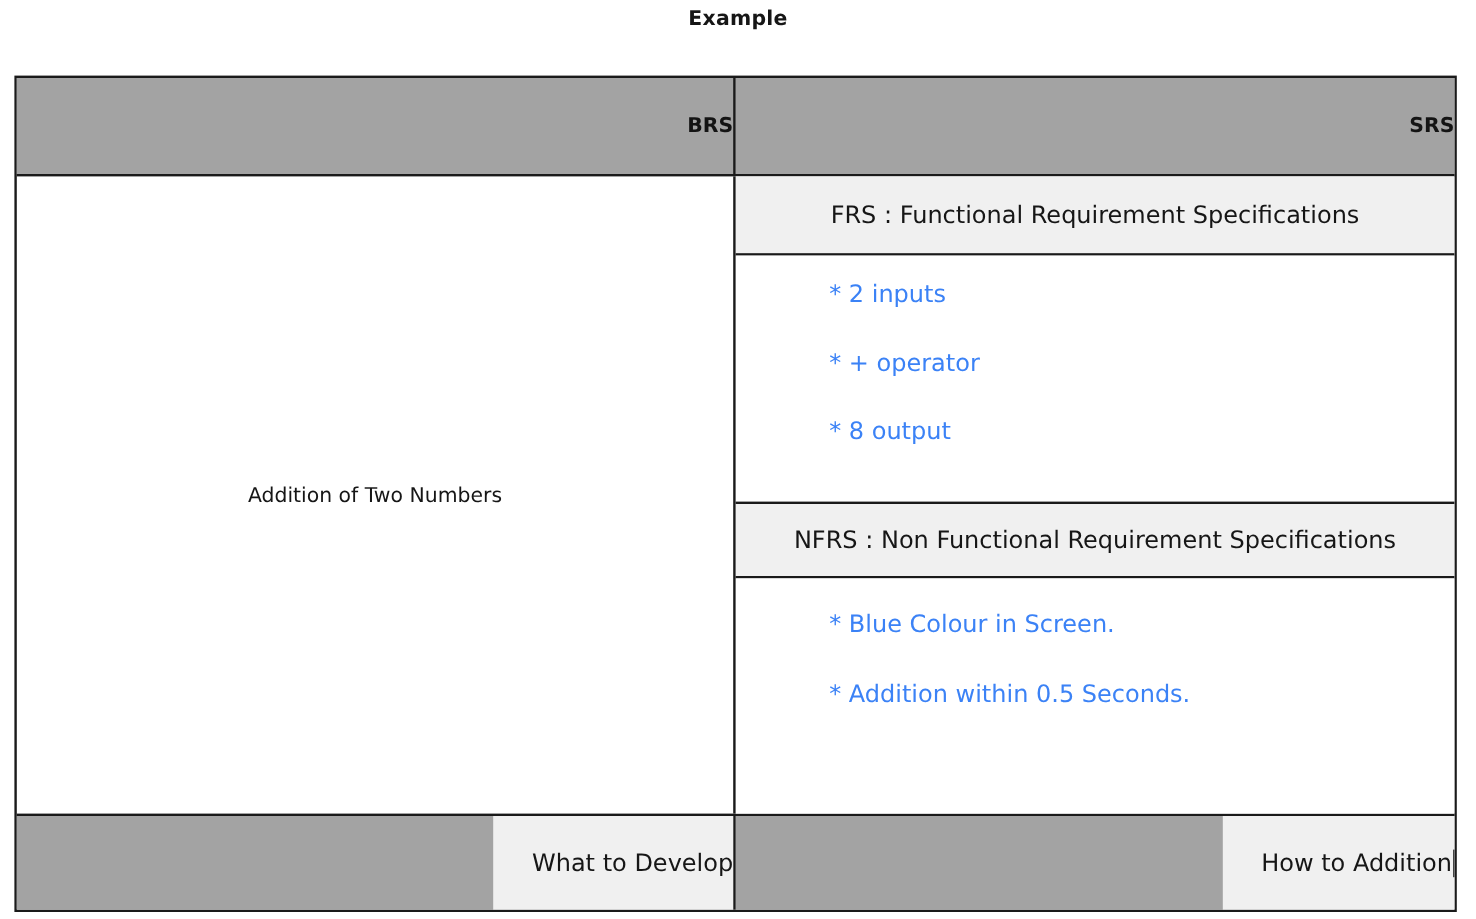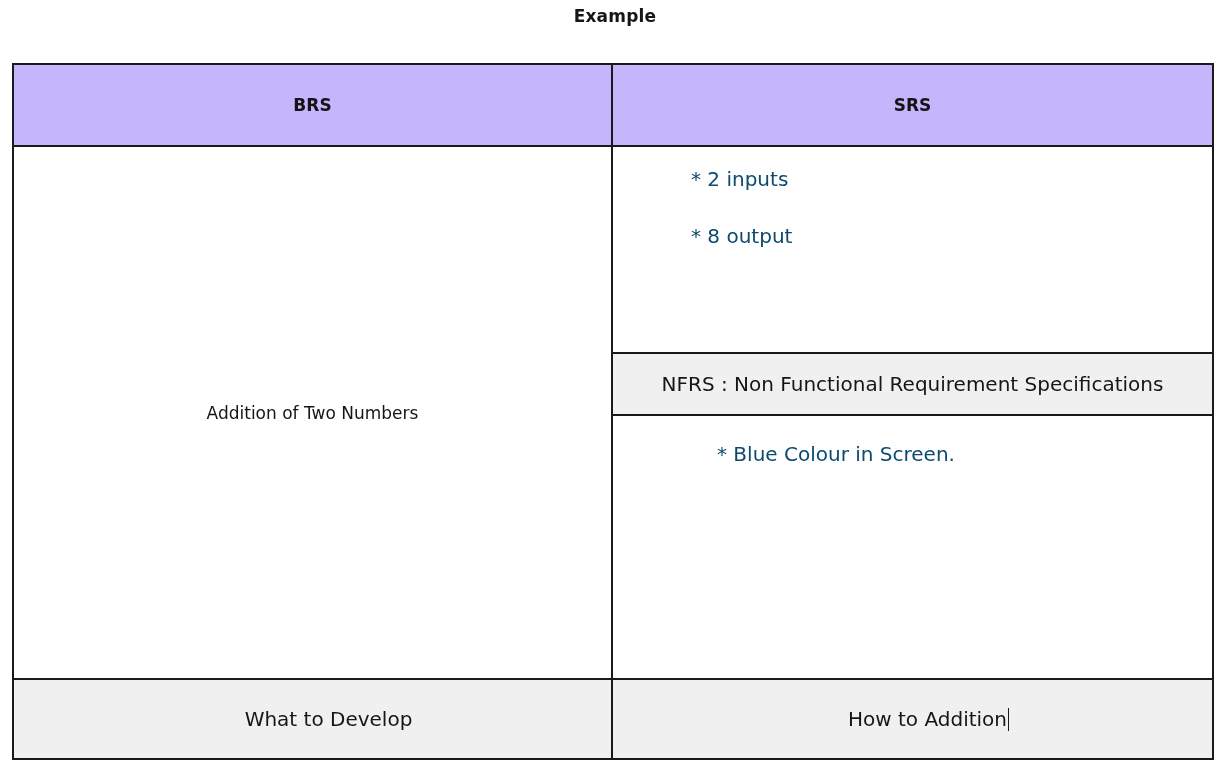--- a/index.html
+++ b/index.html
@@ -70,21 +70,21 @@
     position: relative;
   }
   .col-right {
     flex: 1 1 auto;
     box-sizing: border-box;
     display: flex;
     flex-direction: column;
     min-width: 0;
   }
 
-  .shaded { background: #c4b5fd; }
+  .shaded { background: #a3a3a3; align-items: flex-end; }
 
   .head-cell {
     display: flex;
     align-items: center;
     justify-content: center;
     font-size: 17px;
     font-weight: bold;
     color: #141414;
     height: 100%;
     box-sizing: border-box;
@@ -123,26 +123,25 @@
     background: #ffffff;
   }
   .bullet-block-frs {
     height: 207px;
     border-bottom: 2px solid #1a1a1a;
     padding-top: 22px;
   }
   .bullet-block-nfrs {
     flex: 1 1 auto;
     padding-top: 28px;
-    margin-left: 26px;
   }
   .bullet {
     font-size: 20px;
     line-height: 1;
-    color: #0c4a6e;
+    color: #3b82f6;
     margin-bottom: 37px;
     white-space: nowrap;
   }
   .bullet-block-nfrs .bullet { margin-bottom: 38px; }
 
   .foot-cell {
     display: flex;
     align-items: center;
     justify-content: center;
     font-size: 20px;
@@ -191,30 +190,33 @@
 
   <div class="row row-body">
 
     <div class="col-left">
       <div class="center-cell">Addition of Two Numbers</div>
       <div class="watermark">www.softwaretestinghome.com</div>
     </div>
 
     <div class="col-right">
 
+      <div class="sub-head sub-head-frs">FRS : Functional Requirement Specifications</div>
 
       <div class="bullet-block bullet-block-frs">
         <div class="bullet">* 2 inputs</div>
+        <div class="bullet">* + operator</div>
         <div class="bullet">* 8 output</div>
       </div>
 
       <div class="sub-head sub-head-nfrs">NFRS : Non Functional Requirement Specifications</div>
 
       <div class="bullet-block bullet-block-nfrs">
         <div class="bullet">* Blue Colour in Screen.</div>
+        <div class="bullet">* Addition within 0.5 Seconds.</div>
       </div>
 
     </div>
   </div>
 
   <div class="row row-foot">
     <div class="col-left shaded">
       <div class="foot-cell">What to Develop</div>
     </div>
     <div class="col-right shaded">

